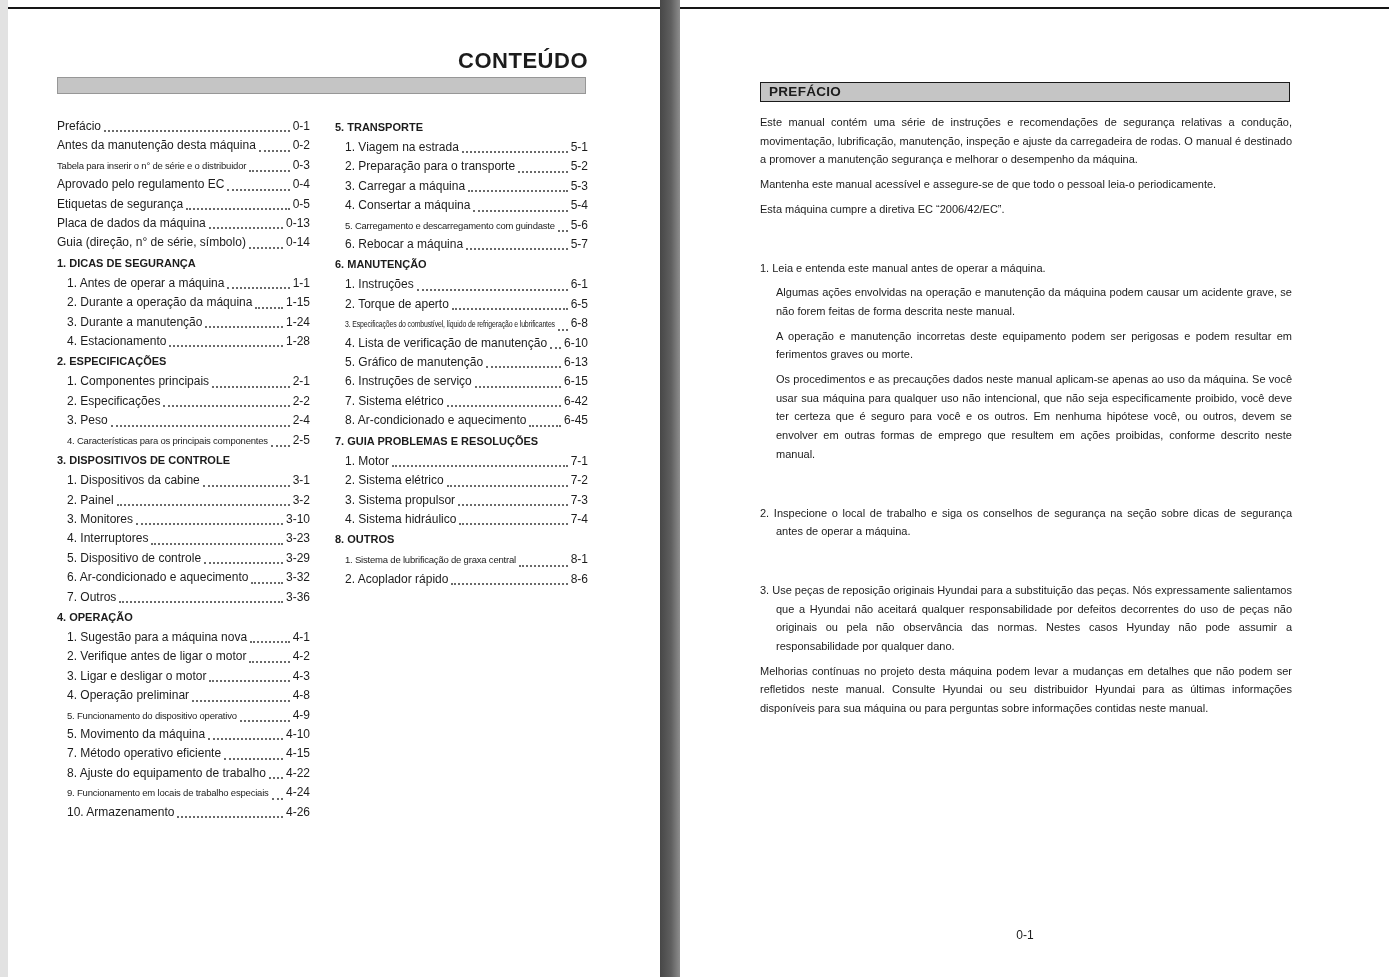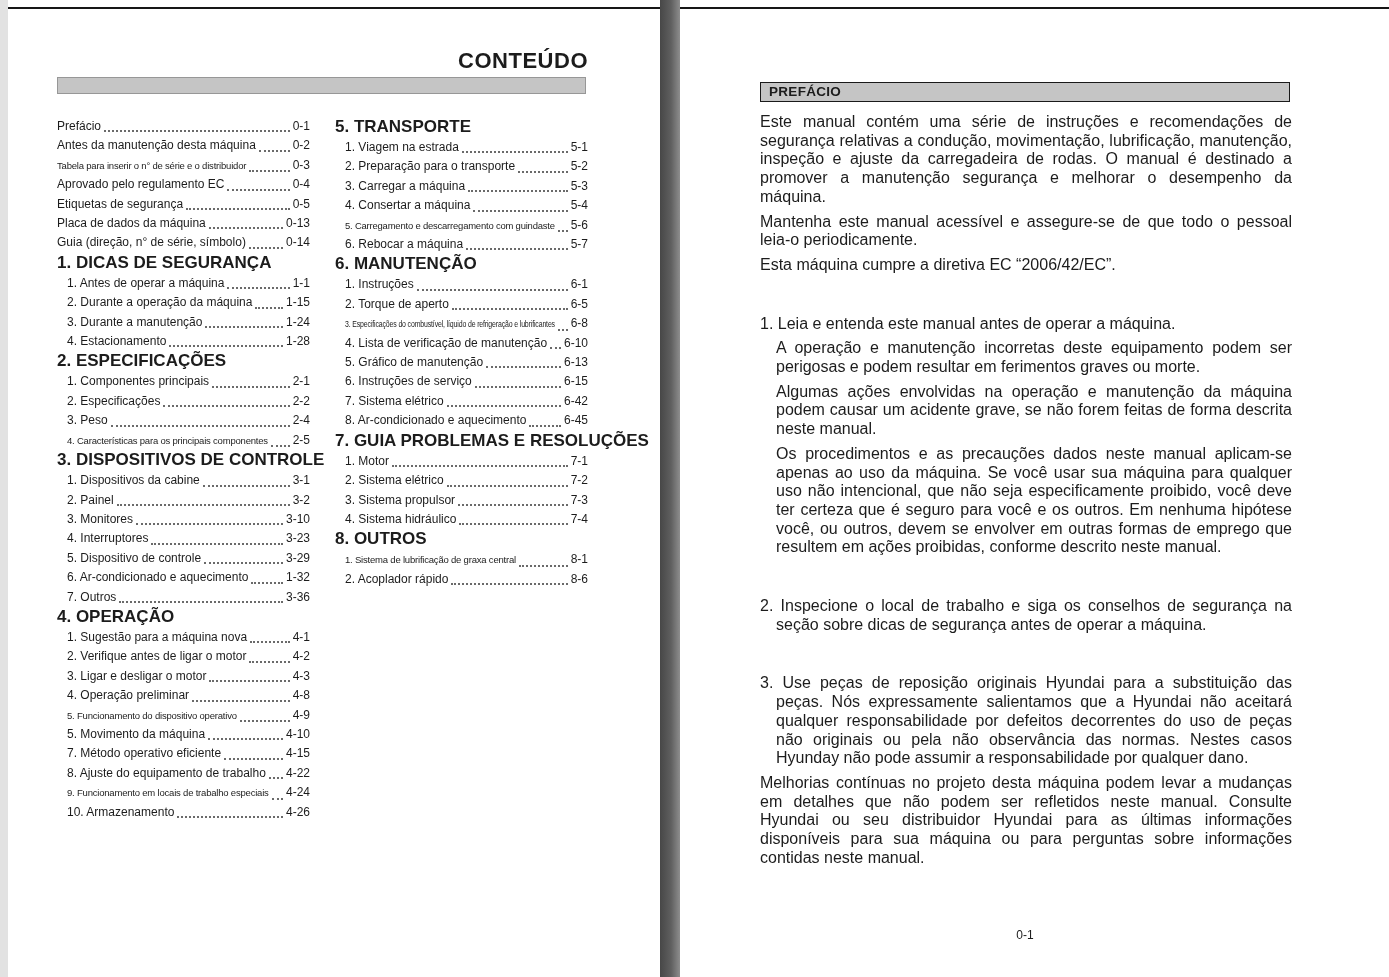--- a/index.html
+++ b/index.html
@@ -22,36 +22,36 @@
   #spine{position:absolute;left:660px;top:0;width:20px;height:977px;
     background:linear-gradient(to right,#474747,var(--spine) 55%,#8d8d8d);}
 
   
   #toc-title{position:absolute;top:48px;right:72px;font-size:22px;font-weight:bold;letter-spacing:.5px;}
   #toc-title-bar{position:absolute;left:49px;top:77px;width:529px;height:17px;
     background:var(--bar);border:1px solid #979797;box-sizing:border-box;}
   #toc-columns{position:absolute;left:49px;top:117px;width:531px;display:flex;gap:25px;}
   .toc-col{width:253px;flex:none;}
   .toc-block + .toc-block{}
-  .toc-heading{font-weight:bold;font-size:17px;line-height:20px;margin-bottom:1px;white-space:nowrap;}
+  .toc-heading{font-weight:bold;font-size:11px;line-height:20px;margin-bottom:1px;white-space:nowrap;}
   .toc-entry{display:flex;align-items:flex-end;font-size:12px;line-height:19.4px;white-space:nowrap;}
   .toc-entry.indented{padding-left:10px;}
   .toc-entry .label{flex:none;}
   .toc-entry .leader{flex:1;min-width:6px;border-bottom:2px dotted #6a6a6a;margin:0 3px 4px 3px;}
   .toc-entry .pagenum{flex:none;font-size:12px;}
   .toc-entry.small{font-size:9.5px;}
   .toc-entry.small .label{letter-spacing:-.2px;}
   .toc-entry.small .leader{margin-bottom:3px;}
 
   
   #preface-header{position:absolute;left:80px;top:82px;width:530px;height:20px;
     background:var(--bar);border:1px solid #1a1a1a;box-sizing:border-box;
     font-weight:bold;font-size:13.5px;line-height:18px;padding-left:8px;letter-spacing:.3px;}
   #preface-body{position:absolute;left:80px;top:113px;width:532px;
-    font-size:16px;line-height:18.7px;text-align:justify;}
+    font-size:11px;line-height:18.7px;text-align:justify;}
   .para{margin-bottom:6px;}
   .para.indent-1{margin-left:16px;}
   .para.numbered{padding-left:16px;text-indent:-16px;margin-top:40px;}
   #page-num{position:absolute;left:80px;top:928px;width:530px;text-align:center;font-size:12px;}
 </style>
 </head>
 <body>
 
 <div>
   <div class="edge-strip"></div>
@@ -168,21 +168,21 @@
               <span class="pagenum">3-23</span>
             </div>
             <div class="toc-entry indented">
               <span class="label">5. Dispositivo de controle</span>
               <span class="leader"></span>
               <span class="pagenum">3-29</span>
             </div>
             <div class="toc-entry indented">
               <span class="label">6. Ar-condicionado e aquecimento</span>
               <span class="leader"></span>
-              <span class="pagenum">1-32</span>
+              <span class="pagenum">3-32</span>
             </div>
             <div class="toc-entry indented">
               <span class="label">7. Outros</span>
               <span class="leader"></span>
               <span class="pagenum">3-36</span>
             </div>
           </div>
           <div class="toc-block">
             <div class="toc-heading">4. OPERAÇÃO</div>
             <div class="toc-entry indented">
@@ -359,22 +359,22 @@
   <div class="page" id="page-right">
     <div class="topline"></div>
     <div id="preface-header">
       <span>PREFÁCIO</span>
     </div>
     <div id="preface-body">
         <div class="para indent-0">Este manual contém uma série de instruções e recomendações de segurança relativas a condução, movimentação, lubrificação, manutenção, inspeção e ajuste da carregadeira de rodas. O manual é destinado a promover a manutenção segurança e melhorar o desempenho da máquina.</div>
         <div class="para indent-0">Mantenha este manual acessível e assegure-se de que todo o pessoal leia-o periodicamente.</div>
         <div class="para indent-0">Esta máquina cumpre a diretiva EC “2006/42/EC”.</div>
         <div class="para indent-0 numbered"><span>1. </span>Leia e entenda este manual antes de operar a máquina.</div>
+        <div class="para indent-1">Algumas ações envolvidas na operação e manutenção da máquina podem causar um acidente grave, se não forem feitas de forma descrita neste manual.</div>
         <div class="para indent-1">A operação e manutenção incorretas deste equipamento podem ser perigosas e podem resultar em ferimentos graves ou morte.</div>
-        <div class="para indent-1">Algumas ações envolvidas na operação e manutenção da máquina podem causar um acidente grave, se não forem feitas de forma descrita neste manual.</div>
         <div class="para indent-1">Os procedimentos e as precauções dados neste manual aplicam-se apenas ao uso da máquina. Se você usar sua máquina para qualquer uso não intencional, que não seja especificamente proibido, você deve ter certeza que é seguro para você e os outros. Em nenhuma hipótese você, ou outros, devem se envolver em outras formas de emprego que resultem em ações proibidas, conforme descrito neste manual.</div>
         <div class="para indent-0 numbered"><span>2. </span>Inspecione o local de trabalho e siga os conselhos de segurança na seção sobre dicas de segurança antes de operar a máquina.</div>
         <div class="para indent-0 numbered"><span>3. </span>Use peças de reposição originais Hyundai para a substituição das peças. Nós expressamente salientamos que a Hyundai não aceitará qualquer responsabilidade por defeitos decorrentes do uso de peças não originais ou pela não observância das normas. Nestes casos Hyunday não pode assumir a responsabilidade por qualquer dano.</div>
         <div class="para indent-0">Melhorias contínuas no projeto desta máquina podem levar a mudanças em detalhes que não podem ser refletidos neste manual. Consulte Hyundai ou seu distribuidor Hyundai para as últimas informações disponíveis para sua máquina ou para perguntas sobre informações contidas neste manual.</div>
       </div>
     <div id="page-num">0-1</div>
   </div>
 </div>
 
 </body></html>

